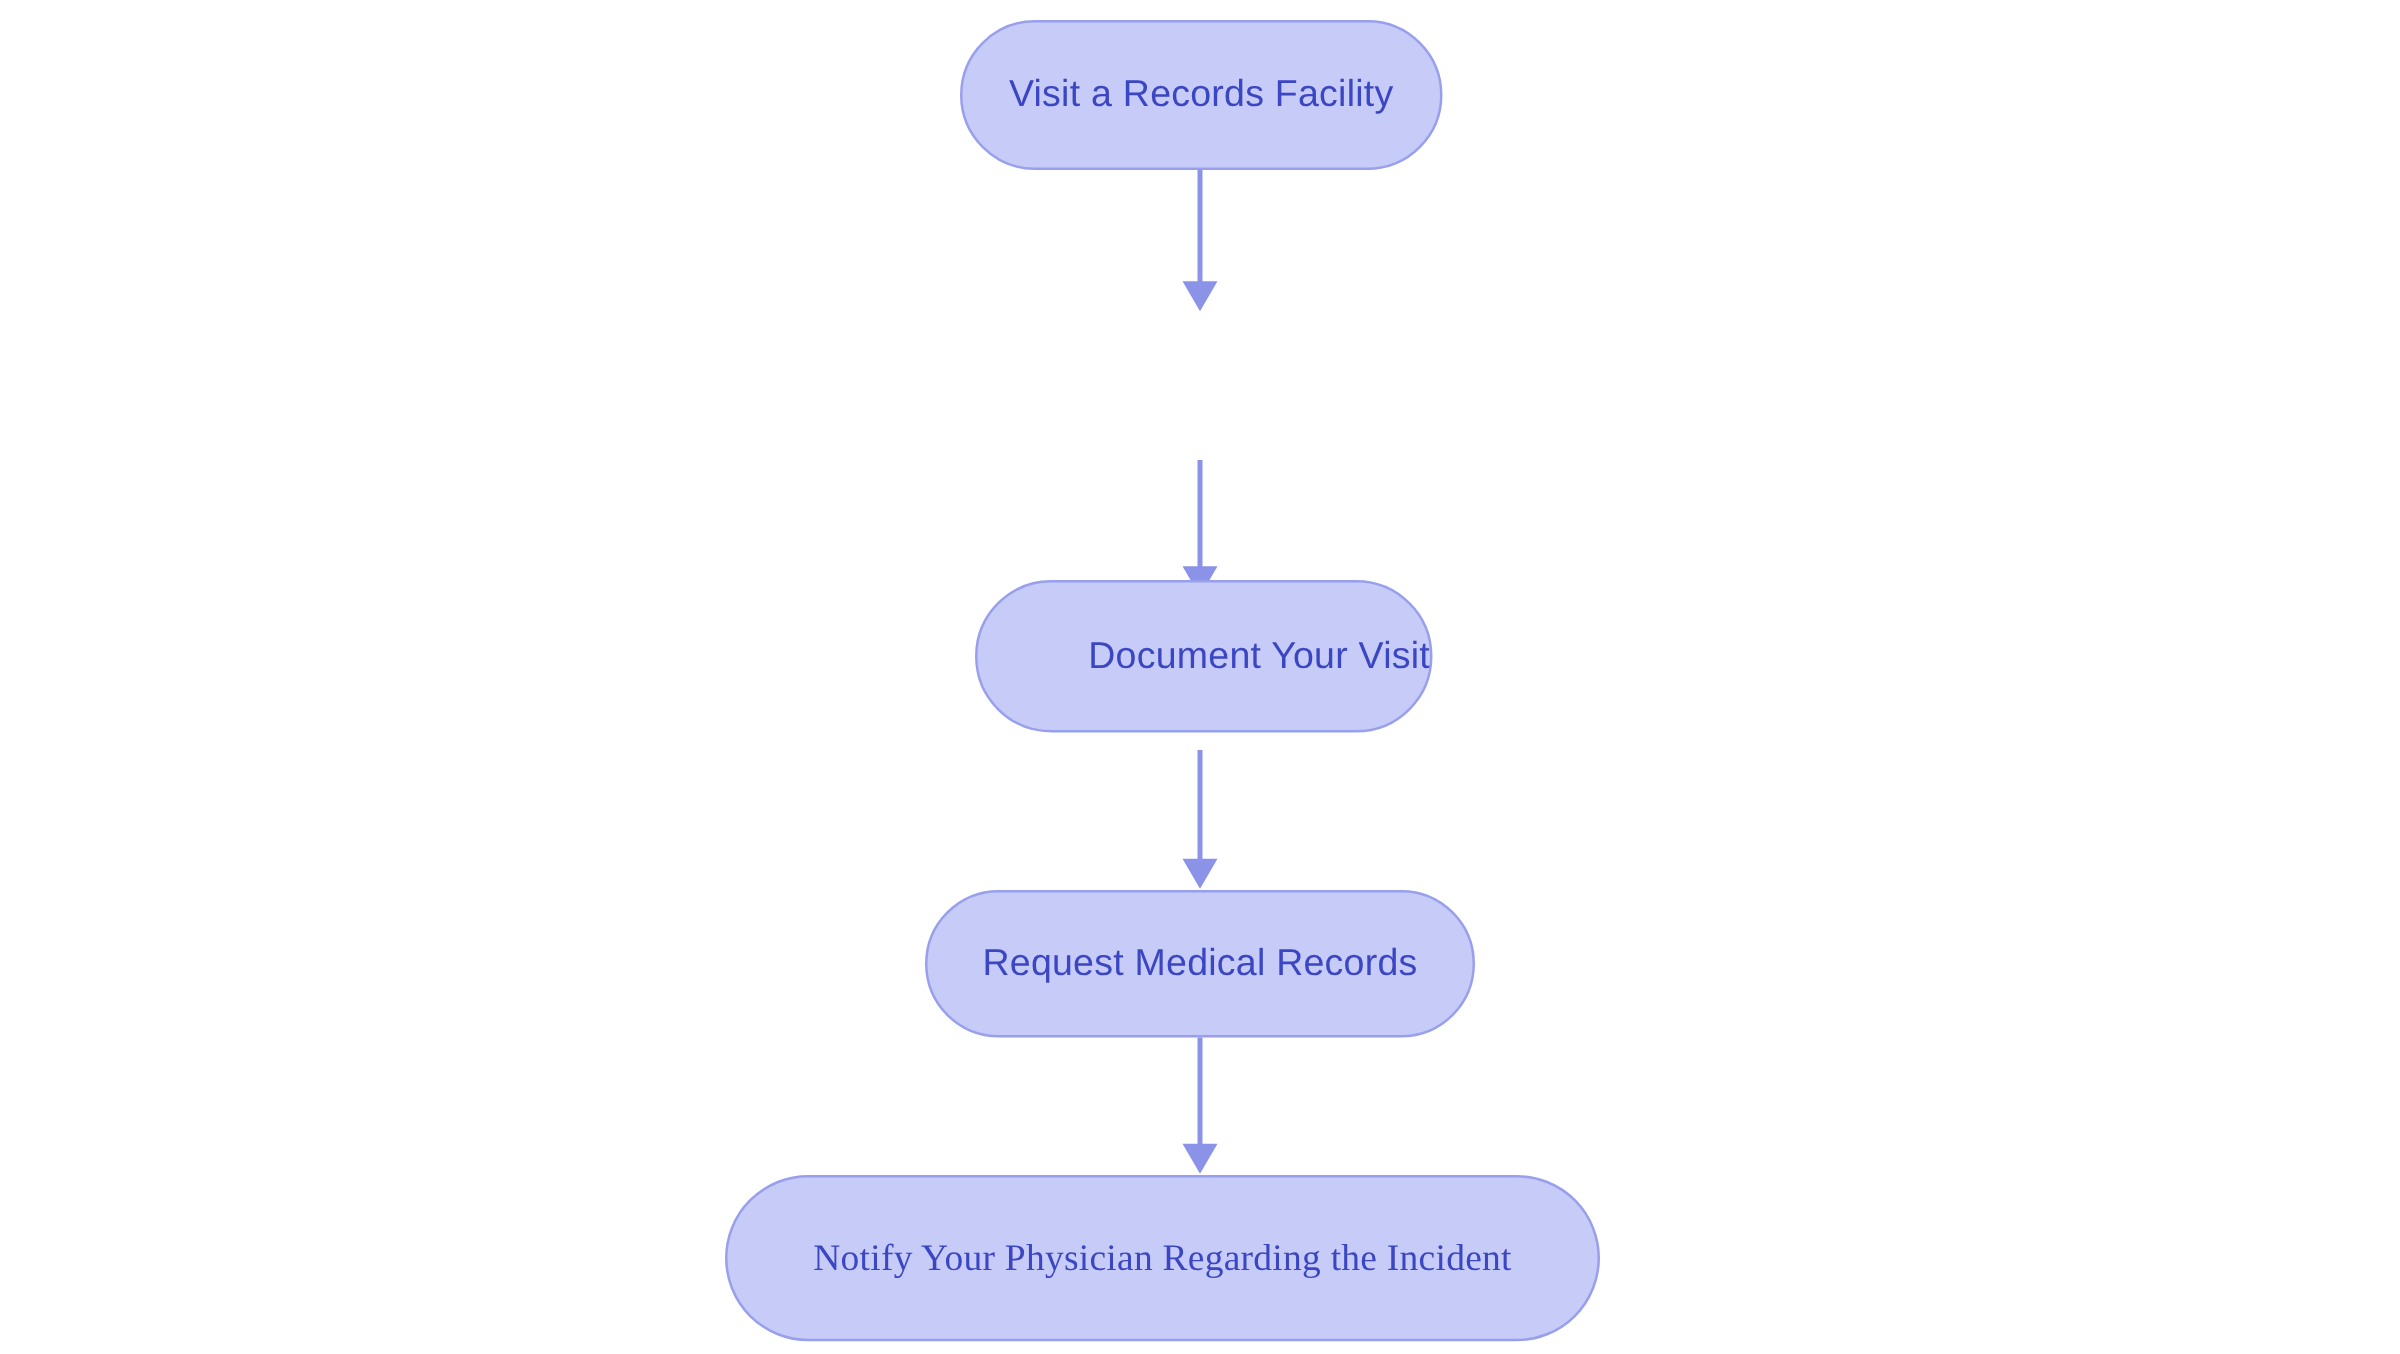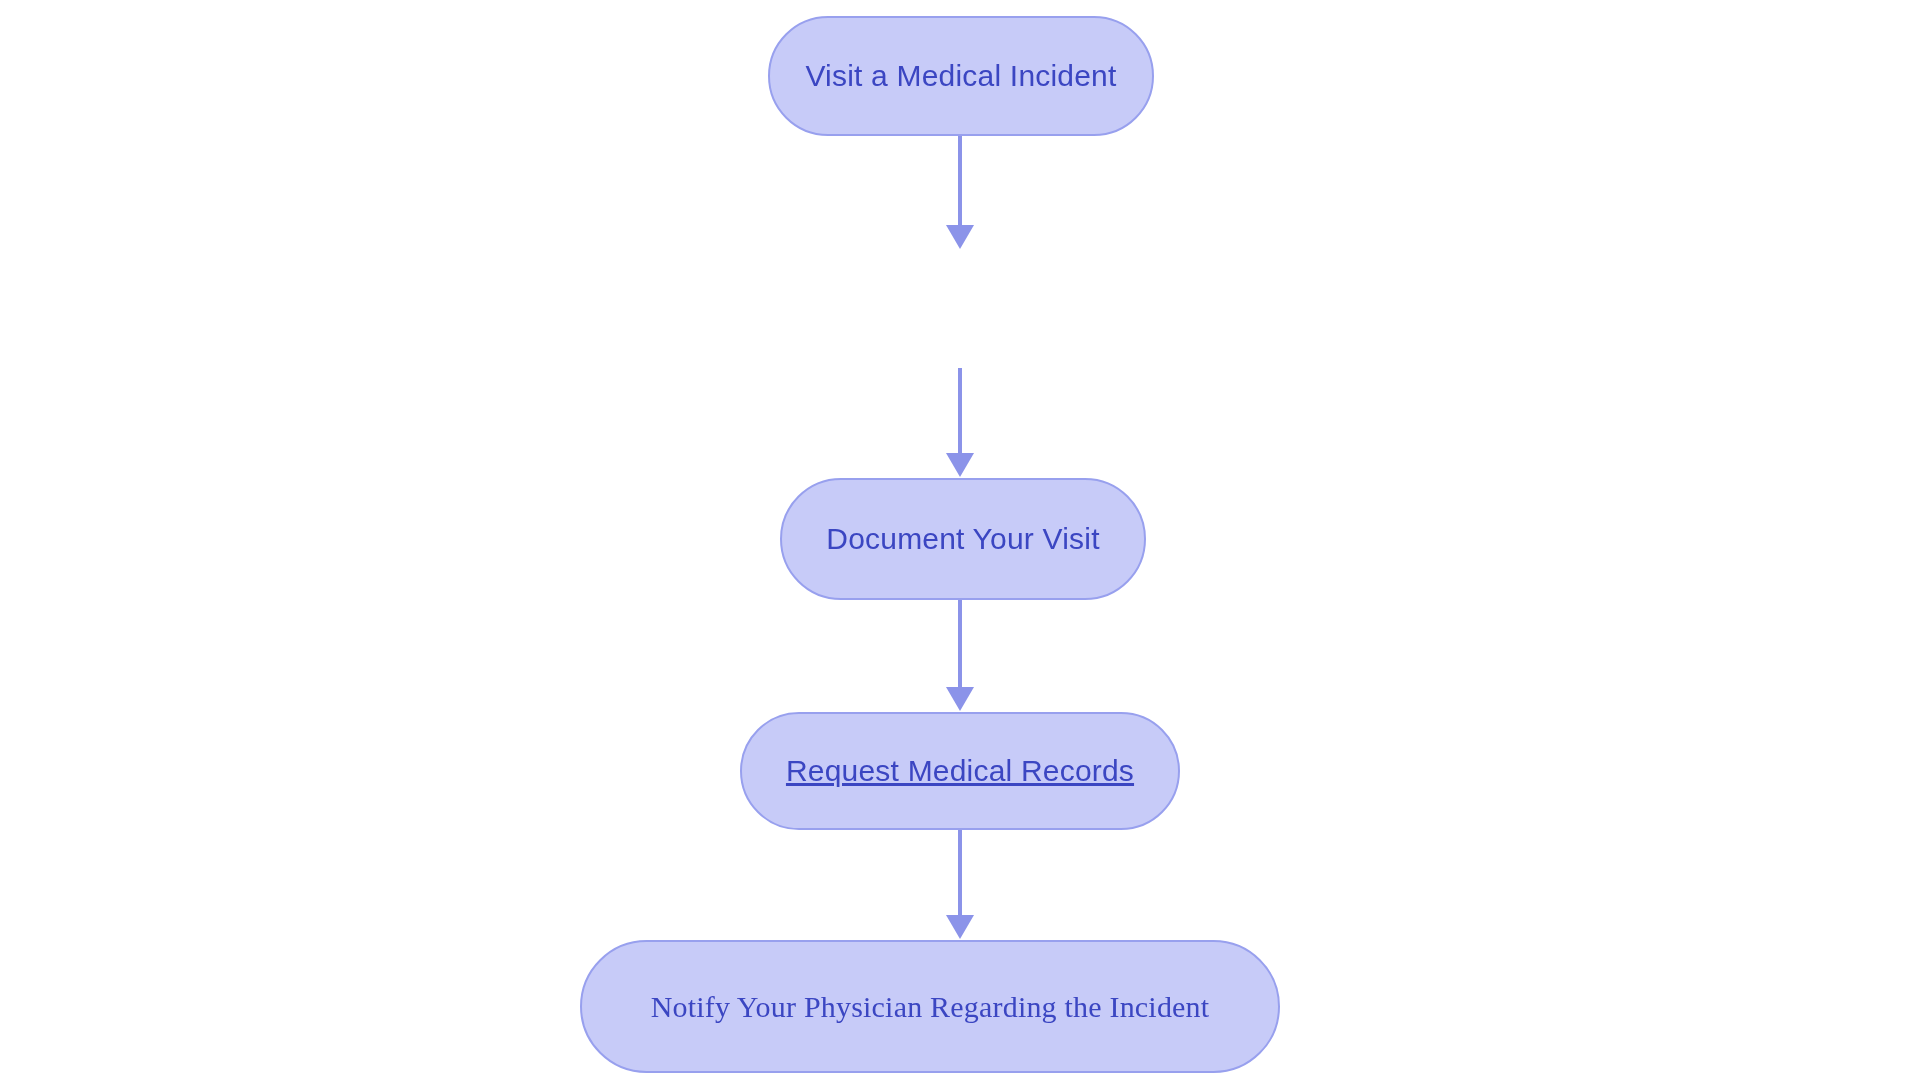--- a/index.html
+++ b/index.html
@@ -25,22 +25,22 @@
     border: 2px solid var(--node_border, #98a0ee);
     border-radius: 70px;
     color: var(--text_color, #3b46c2);
     font-size: 30px;
     letter-spacing: 0.2px;
     text-align: center;
     white-space: nowrap;
   }
   .node-1 { left: 768px; top: 16px;  width: 386px; height: 120px; }
   .node-2 { left: 768px; top: 250px; width: 386px; height: 118px; }
-  .node-3 { left: 780px; top: 478px; width: 366px; height: 122px; }
-  .node-4 { left: 740px; top: 712px; width: 440px; height: 118px; text-decoration: underline; }
+  .node-3 { left: 780px; top: 464px; width: 366px; height: 122px; justify-content: flex-end; }
+  .node-4 { left: 740px; top: 712px; width: 440px; height: 118px; }
   .node-5 { left: 580px; top: 940px; width: 700px; height: 133px; font-family: Liberation Serif, serif; }
 
   .arrow {
     position: absolute;
     left: 958px;
     width: 4px;
     background: var(--arrow_color, #8b93e9);
   }
   .arrow::after {
     content: "";
@@ -58,21 +58,21 @@
   .arrow-2 { top: 368px; height: 86px; }
   .arrow-3 { top: 600px; height: 88px; }
   .arrow-4 { top: 830px; height: 86px; }
 </style>
 </head>
 <body>
 
 <div class="canvas">
 
   <div class="node node-1">
-    <span>Visit a Medical Incident</span>
+    <span>Visit a Records Facility</span>
   </div>
 
   <div class="arrow arrow-1"></div>
 
 
   <div class="arrow arrow-2"></div>
 
   <div class="node node-3">
     <span>Document Your Visit</span>
   </div>

